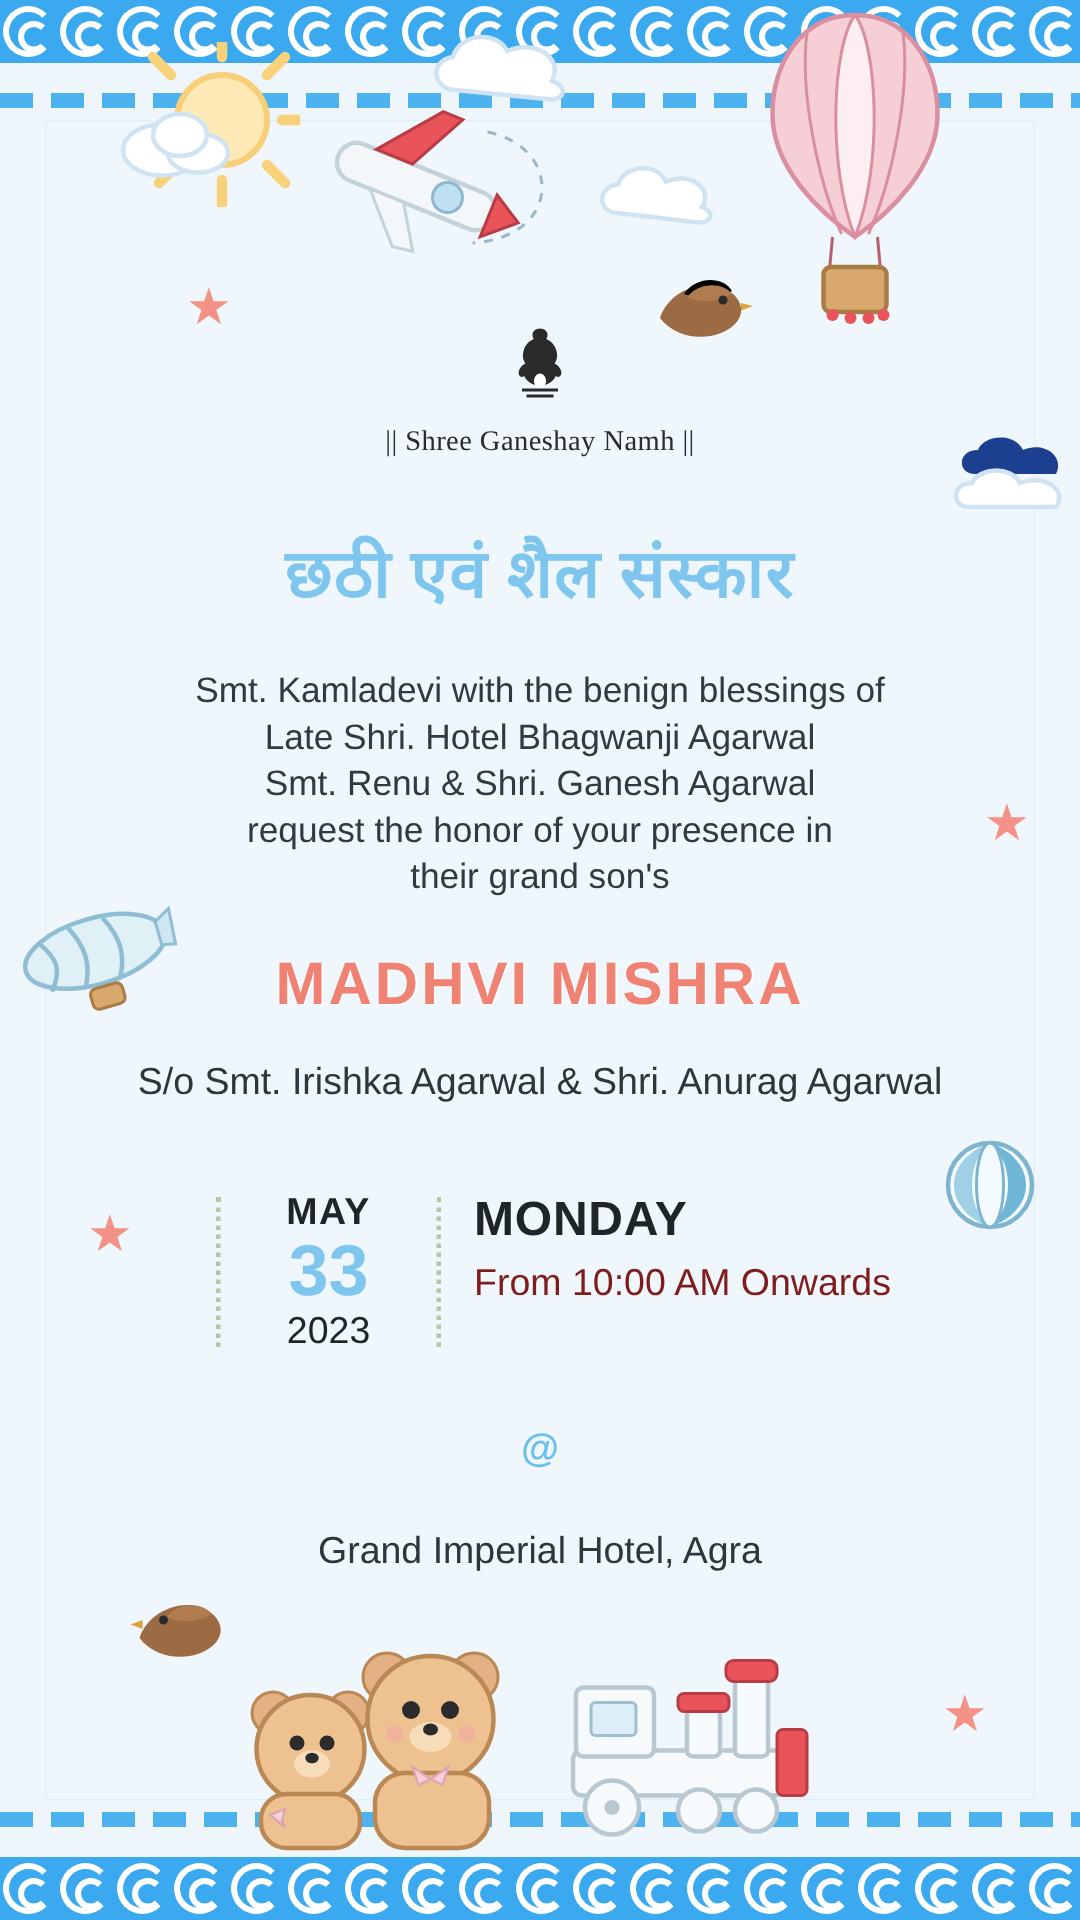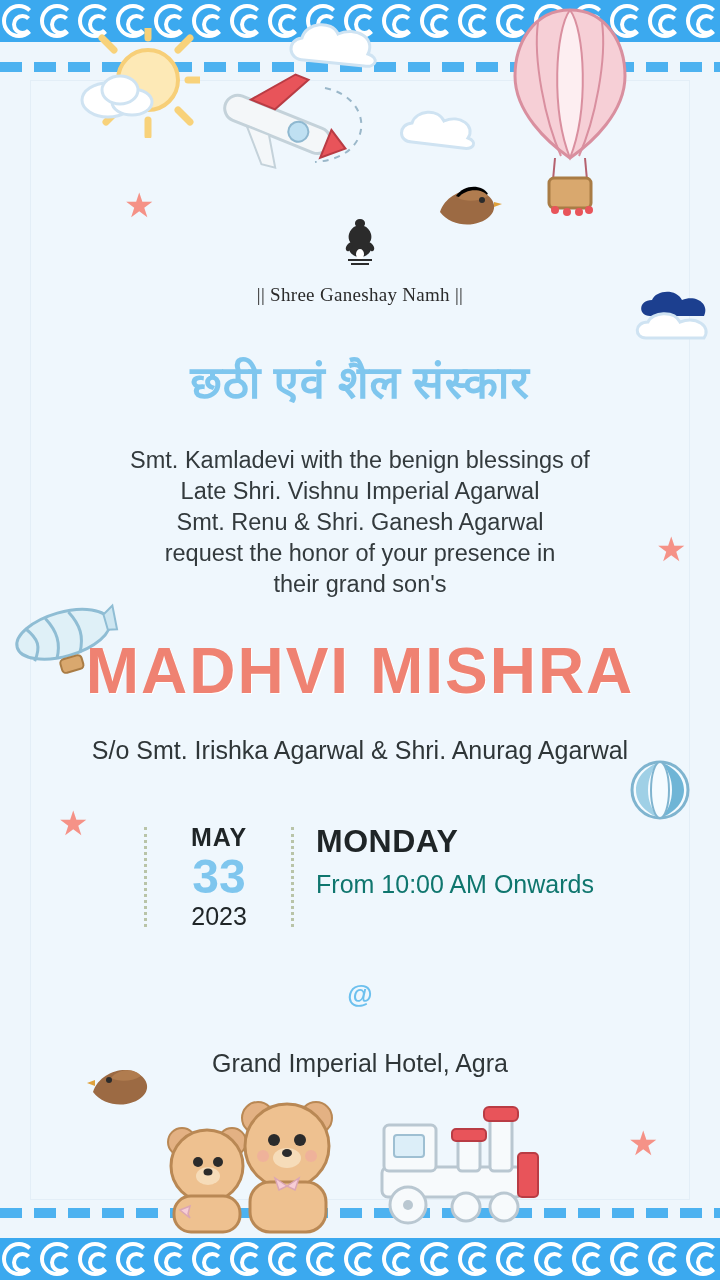--- a/index.html
+++ b/index.html
@@ -89,21 +89,21 @@
   }
   .blessing {
     margin-top: 34px;
     font-size: 23.5px;
     line-height: 1.32;
     color: #333a3d;
   }
   .blessing div { white-space: nowrap; }
   .baby-name {
     margin-top: 34px;
-    font-size: 64px;
+    font-size: 40px;
     font-weight: bold;
     letter-spacing: 2px;
     color: #ef8272;
     text-shadow: 1px 1px 0 #fff;
   }
   .parents {
     margin-top: 28px;
     font-size: 25px;
     color: #2f3638;
   }
@@ -127,21 +127,21 @@
   }
   .date-month { font-size: 25px; font-weight: bold; letter-spacing: 1px; color: #1f2527; }
   .date-day { font-size: 48px; font-weight: bold; color: #7fc6ee; line-height: 1.05; }
   .date-year { font-size: 25px; font-weight: normal; color: #1f2527; }
   .date-right {
     text-align: left;
     display: flex; flex-direction: column; justify-content: flex-start;
     padding-left: 4px;
   }
   .weekday { font-size: 32px; font-weight: bold; letter-spacing: .5px; color: #1f2527; }
-  .time { font-size: 25px; margin-top: 10px; color: #0f766e; }
+  .time { font-size: 25px; margin-top: 10px; color: #7f1d1d; }
 
   .at-sign {
     margin-top: 48px;
     font-size: 26px;
     color: #6cc0ee;
     font-weight: bold;
   }
   .venue {
     margin-top: 39px;
     font-size: 25px;
@@ -380,21 +380,21 @@
         </g>
       </svg>
     </div>
 
     <div class="shree">|| Shree Ganeshay Namh ||</div>
 
     <div class="hindi-title">छठी एवं शैल संस्कार</div>
 
     <div class="blessing">
       <div>Smt. Kamladevi  with the benign blessings of</div>
-      <div>Late Shri. Vishnu Imperial Agarwal</div>
+      <div>Late Shri. Hotel Bhagwanji Agarwal</div>
       <div>Smt. Renu &amp; Shri. Ganesh Agarwal</div>
       <div>request the honor of your presence in</div>
       <div>their grand son's</div>
     </div>
 
     <div class="baby-name">MADHVI MISHRA</div>
 
     <div class="parents">S/o Smt. Irishka Agarwal &amp; Shri. Anurag Agarwal</div>
 
     <div class="datebox">

